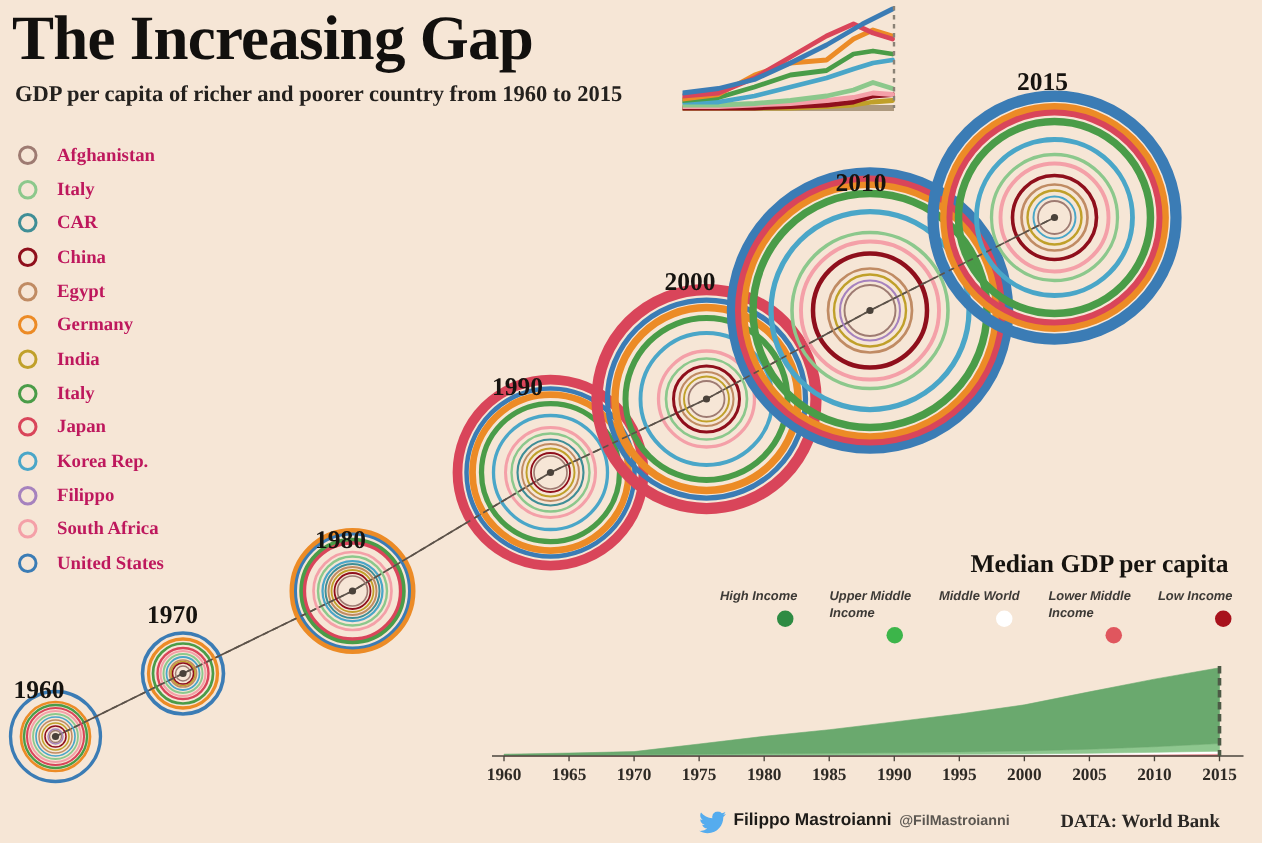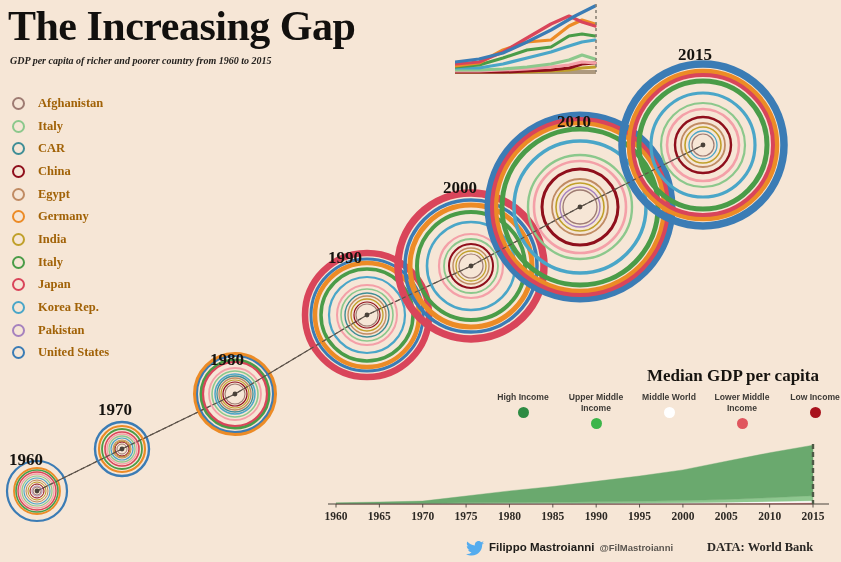--- a/index.html
+++ b/index.html
@@ -14,58 +14,58 @@
   
   .title{
     position:absolute;left:8px;top:2px;
     font-family:"Liberation Serif", serif;
     font-weight:bold;font-size:42px;color:#12100e;
     letter-spacing:-0.5px;
   }
   .subtitle{
     position:absolute;left:10px;top:55px;
     font-family:"Liberation Serif", serif;
-    font-weight:bold;font-size:10px;color:#24211e;font-style:italic;
+    font-weight:bold;font-size:15px;color:#24211e;
   }
 
   
   .spark{position:absolute;left:455px;top:0px;width:148px;height:74px;}
 
   
   .legend{position:absolute;left:12px;top:92px;width:150px;}
   .legend-row{display:flex;align-items:center;height:22.7px;}
   .legend-dot{
     width:13px;height:13px;border-radius:50%;
     border:2px solid #888;background:transparent;
     box-sizing:border-box;flex:0 0 auto;
   }
   .legend-label{
     margin-left:13px;
     font-family:"Liberation Serif", serif;
-    font-weight:bold;font-size:12.5px;color:#a16207;
+    font-weight:bold;font-size:12.5px;color:#be185d;
     white-space:nowrap;
   }
 
   
   .clusters{position:absolute;left:0;top:0;width:841px;height:562px;}
   .yearlab{
     position:absolute;
     font-family:"Liberation Serif", serif;
     font-weight:bold;font-size:17px;color:#16130f;
     white-space:nowrap;
   }
 
   
   .median-title{
     position:absolute;right:22px;top:366px;
     font-family:"Liberation Serif", serif;
     font-weight:bold;font-size:17px;color:#16130f;
   }
   .income-legend{position:absolute;left:480px;top:392px;width:350px;height:50px;}
-  .inc-item{position:absolute;text-align:center;width:86px;}
+  .inc-item{position:absolute;width:86px;font-style:italic;}
   .inc-text{
     font-family:"Liberation Sans", sans-serif;
     font-size:8.6px;font-weight:bold;color:#3d3a36;line-height:11px;
   }
   .inc-dot{
     width:11px;height:11px;border-radius:50%;
     margin:4px auto 0 auto;
   }
   .areachart{position:absolute;left:300px;top:440px;width:535px;height:92px;}
   .credit{
@@ -140,21 +140,25 @@
       <div class="legend-row">
         <span class="legend-dot" style="border-color: rgb(217, 69, 90);"></span>
         <span class="legend-label">Japan</span>
       </div>
       <div class="legend-row">
         <span class="legend-dot" style="border-color: rgb(74, 166, 200);"></span>
         <span class="legend-label">Korea Rep.</span>
       </div>
       <div class="legend-row">
         <span class="legend-dot" style="border-color: rgb(166, 130, 190);"></span>
-        <span class="legend-label">Pakistan</span>
+        <span class="legend-label">Filippo</span>
+      </div>
+      <div class="legend-row">
+        <span class="legend-dot" style="border-color: rgb(244, 160, 168);"></span>
+        <span class="legend-label">South Africa</span>
       </div>
       <div class="legend-row">
         <span class="legend-dot" style="border-color: rgb(59, 124, 181);"></span>
         <span class="legend-label">United States</span>
       </div>
     </div>
 
   <svg class="clusters" id="clusters-svg" viewBox="0 0 841 562">
       <polyline points="37,491 122,449 235,394 367,315 471,266 580,207 703,145" fill="none" stroke="#5c5249" stroke-width="1.1"></polyline>
       <g>

